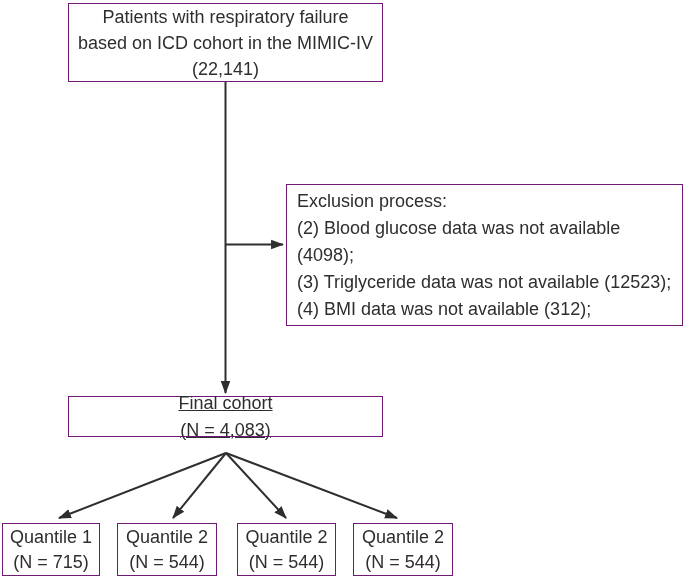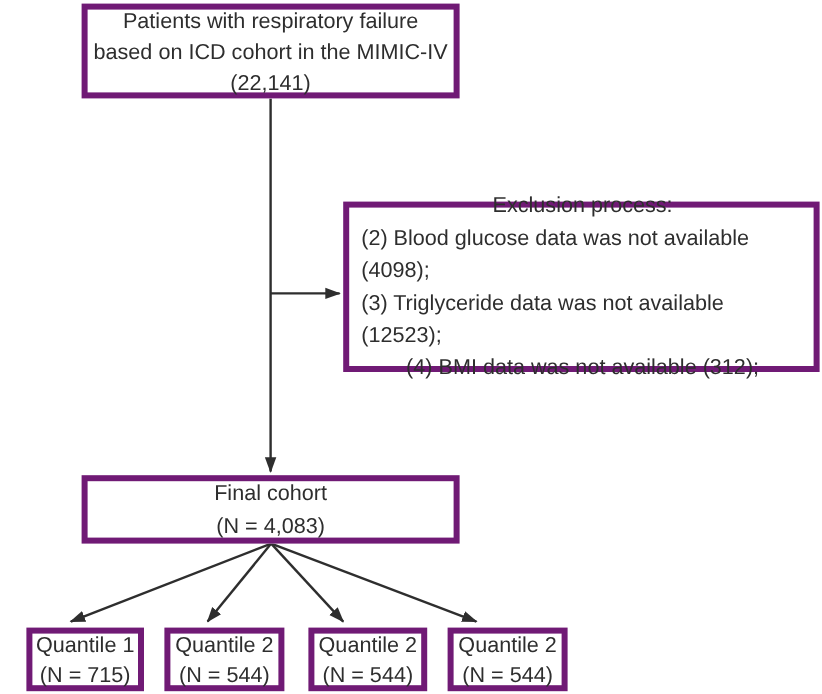--- a/index.html
+++ b/index.html
@@ -20,58 +20,58 @@
     position: absolute;
     left: 0;
     top: 0;
     width: 685px;
     height: 578px;
     pointer-events: none;
   }
   .box {
     position: absolute;
     box-sizing: border-box;
-    border: 5px solid #701a75;
+    border: 1px solid #701a75;
     background: #ffffff;
     display: flex;
     flex-direction: column;
     align-items: center;
     justify-content: center;
     text-align: center;
     font-size: 18px;
     line-height: 26px;
   }
   .box-top {
     left: 68px;
     top: 3px;
     width: 315px;
     height: 79px;
   }
   .box-exclusion {
     left: 286px;
-    top: 168px;
+    top: 184px;
     width: 397px;
     height: 142px;
-    align-items: center;
+    align-items: flex-start;
     text-align: left;
     padding: 2px 8px 2px 10px;
     line-height: 27px;
   }
   .box-final {
     left: 68px;
     top: 396px;
     width: 315px;
-    height: 57px;
+    height: 41px;
     line-height: 27px;
+    text-decoration: underline;
   }
   .box-quantile {
     top: 523px;
     height: 53px;
     line-height: 25px;
-    margin-left: 20px;
   }
   .q1 { left: 2px;   width: 98px;  }
   .q2 { left: 117px; width: 100px; }
   .q3 { left: 237px; width: 99px;  }
   .q4 { left: 353px; width: 100px; }
 </style>
 </head>
 <body>
 
 <div class="canvas">

